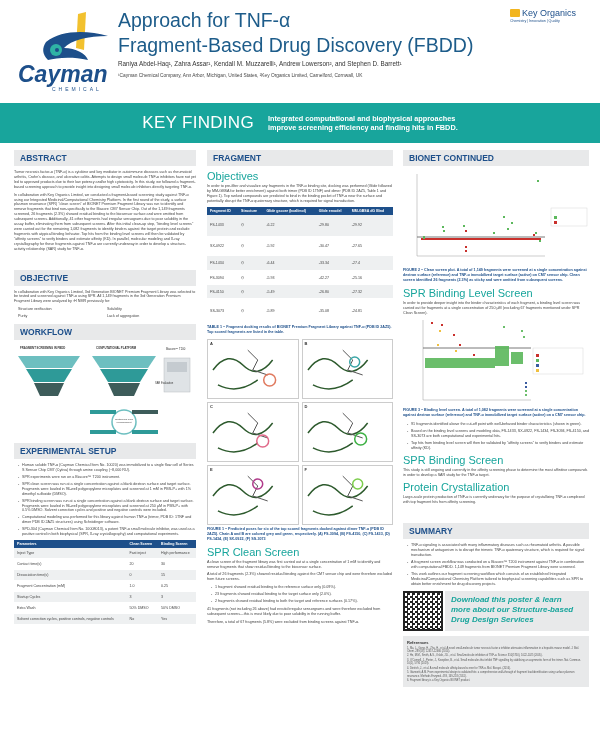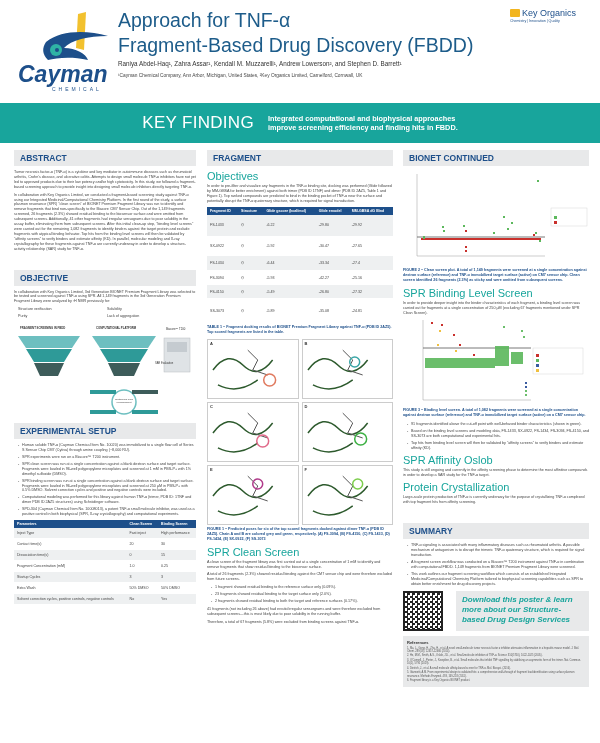--- a/index.html
+++ b/index.html
@@ -29,21 +29,21 @@
 li:before{content:"-";position:absolute;left:0}
 .two-col{display:grid;grid-template-columns:1fr 1fr;font-size:3.7px;color:#444;margin:2px 0 6px 4px;row-gap:3px}
 table{border-collapse:collapse;width:100%}
 th{background:#1d4f8a;color:#fff;font-size:3.6px;text-align:left;padding:2px 3px;font-weight:bold}
 td{font-size:3.6px;color:#444;padding:3px;border-bottom:1px solid #fff}
 tr:nth-child(even) td{background:#eef0f1}
 .caption{font-size:3.7px;color:#1d4f8a;line-height:4.9px;font-weight:bold;margin:2px 0 4px}
 .fig-grid{display:grid;grid-template-columns:1fr 1fr;gap:3px;margin-top:3px}
 .mol{height:60px;border:1px solid #ccc;background:#fff;position:relative;overflow:hidden}
 .mol .lab{position:absolute;left:2px;top:1px;font-size:4px;font-weight:bold}
-.download{display:flex;gap:13px;margin-top:4px}
+.download{display:flex;gap:2px;margin-top:4px}
 .qr{width:40px;height:40px;background:repeating-conic-gradient(#222 0 25%,#fff 0 50%) 0 0/5px 5px;border:2px solid #222}
 .dl-box{flex:1;background:#e8e9ea;color:#18a59c;font-style:italic;font-weight:bold;font-size:8px;line-height:10px;padding:4px 6px}
 .refs{background:#e8e9ea;margin-top:5px;padding:4px}
 .refs .rh{font-size:4px;font-weight:bold;color:#333;margin-bottom:2px}
 .refs .ri{font-size:2.6px;color:#555;line-height:3.4px;margin-bottom:1px}
 .chart{position:relative;height:96px;margin-bottom:2px}
 .workflow{position:relative;height:95px;margin:4px 0}
 </style>
 </head>
 <body>
@@ -86,20 +86,21 @@
 
   <div class="sec-h" style="margin-top:18px">OBJECTIVE</div>
   <p>In collaboration with Key Organics Limited, 3rd Generation BIONET Premium Fragment Library was selected to be tested and screened against TNF-α using SPR. All 1,149 fragments in the 3rd Generation Premium Fragment Library were analyzed by ¹H NMR previously for:</p>
   <div class="two-col">
     <div>Structure verification</div>
     <div>Solubility</div>
     <div>Purity</div>
     <div>Lack of aggregation</div>
   </div>
 
+  <div class="sec-h">WORKFLOW</div>
   <div class="workflow">
     <svg width="182" height="95" viewBox="0 0 182 95">
       <polygon points="4,12 66,12 58,24 12,24" fill="#6dbfc0"></polygon>
       <polygon points="12,25 58,25 50,38 20,38" fill="#2e9a98"></polygon>
       <polygon points="20,39 50,39 44,52 26,52" fill="#3d5c5a"></polygon>
       <polygon points="78,12 142,12 134,24 86,24" fill="#6dbfc0"></polygon>
       <polygon points="86,25 134,25 126,38 94,38" fill="#2e9a98"></polygon>
       <polygon points="94,39 126,39 120,52 100,52" fill="#3d5c5a"></polygon>
       <rect x="150" y="14" width="26" height="34" fill="#dfe3e6" stroke="#b8bcc0" stroke-width="0.5"></rect>
       <rect x="153" y="18" width="20" height="10" fill="#c5cbd0"></rect>
@@ -363,21 +364,21 @@
       <rect x="133" y="46" width="3" height="3" fill="#3a5ba0"></rect>
       <rect x="133" y="51" width="3" height="3" fill="#f0c040"></rect>
     </svg>
   </div>
   <div class="caption">FIGURE 3 – Binding level screen. A total of 1,082 fragments were screened at a single concentration against dextran surface (reference) and TNF-α immobilized target surface (active) on a CM7 sensor chip.</div>
   <ul>
     <li>91 fragments identified above the cut-off point with well-behaved binder characteristics (shown in green).</li>
     <li>Based on the binding level screens and modeling data, FS-1433, SX-0922, FS-1434, FS-3094, FS-4150, and SS-3073 are both computational and experimental hits.</li>
     <li>Top hits from binding level screen will then be validated by "affinity screens" to verify binders and estimate affinity (KD).</li>
   </ul>
-  <div class="sub-h">SPR Affinity Oslob</div>
+  <div class="sub-h">SPR Binding Screen</div>
   <p>This study is still ongoing and currently in the affinity screening phase to determine the most affinitive compounds in order to develop a SAR study for the TNF-α target.</p>
   <div class="sub-h">Protein Crystallization</div>
   <p>Large-scale protein production of TNF-α is currently underway for the purpose of crystallizing TNF-α complexed with top fragment hits from affinity screening.</p>
 
   <div class="sec-h" style="margin-top:19px">SUMMARY</div>
   <ul>
     <li>TNF-α signaling is associated with many inflammatory diseases such as rheumatoid arthritis. A possible mechanism of antagonism is to disrupt the trimeric TNF-α quaternary structure, which is required for signal transduction.</li>
     <li>A fragment screen workflow was conducted on a Biacore™ T200 instrument against TNF-α in combination with computational FBDD. 1,149 fragments from BIONET Premium Fragment Library were screened.</li>
     <li>This work outlines our fragment screening workflow which consists of an established Integrated Medicinal/Computational Chemistry Platform tailored to biophysical screening capabilities such as SPR to obtain better enrichment for drug discovery projects.</li>
   </ul>

